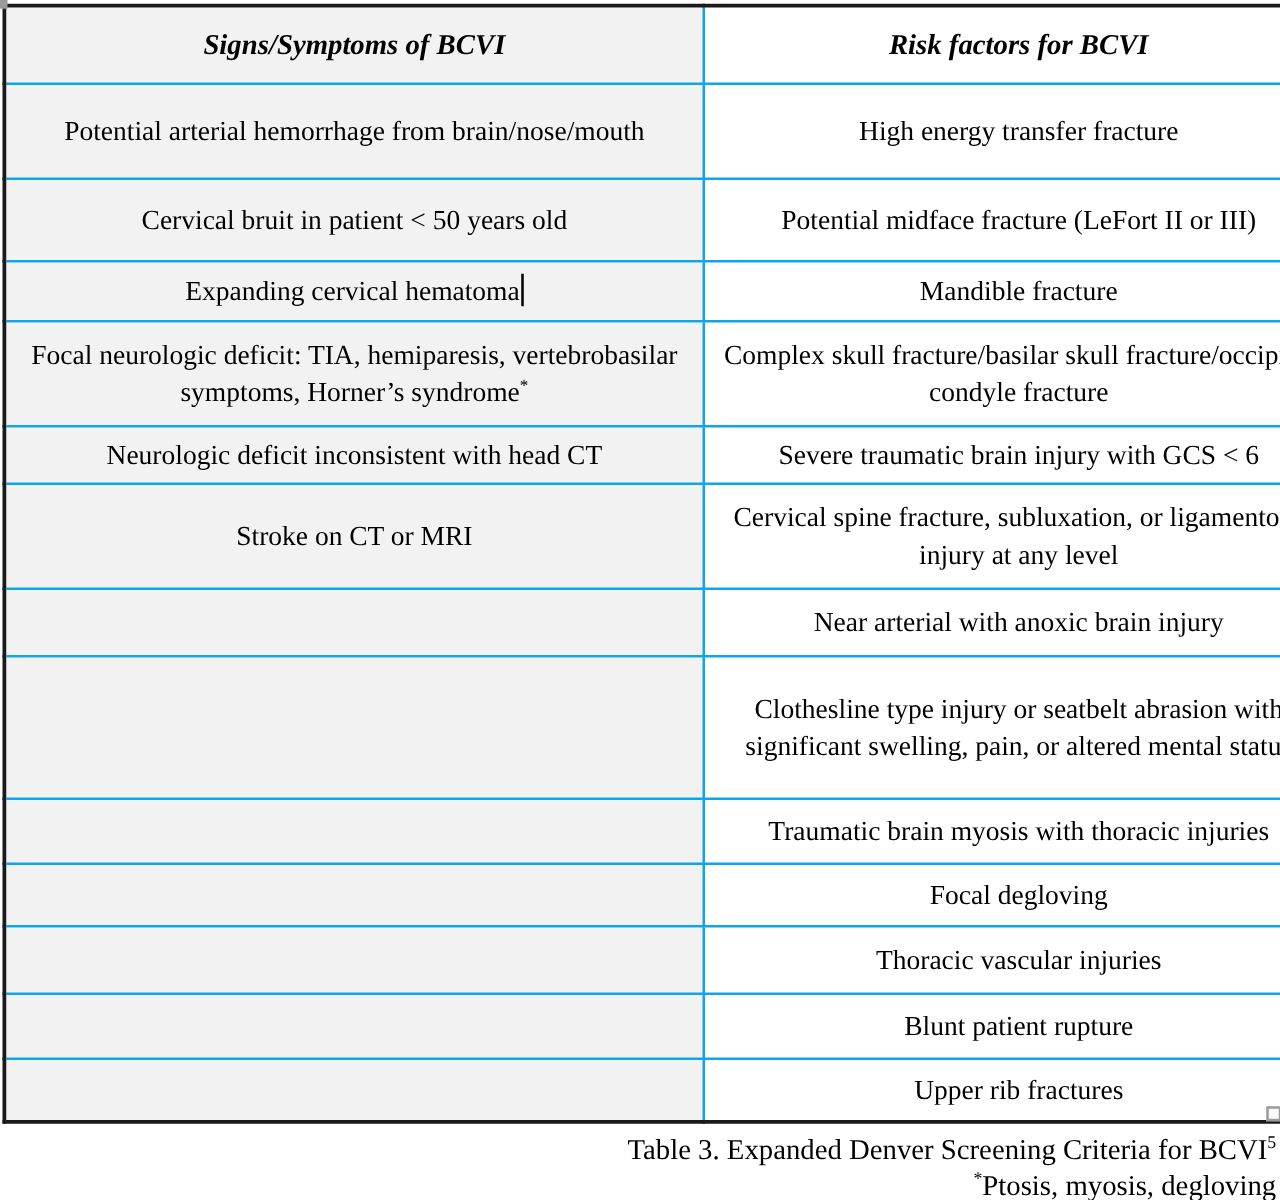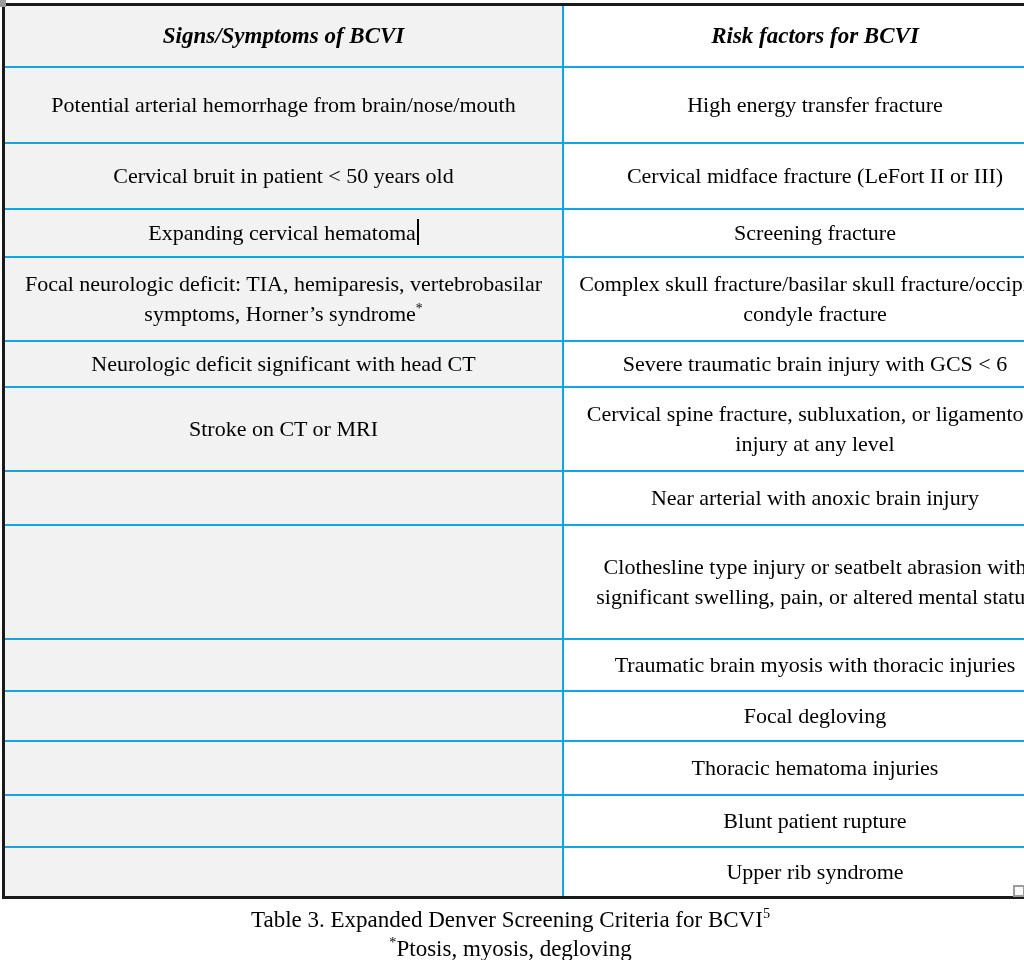--- a/index.html
+++ b/index.html
@@ -61,21 +61,21 @@
   .caret {
     display: inline-block;
     width: 2px;
     height: 26px;
     background: #000000;
     margin-left: 1px;
     vertical-align: -5px;
   }
   .caption, .footnote {
     width: 1021px;
-    text-align: center;
+    text-align: right;
     font-size: 23px;
     line-height: 1.3;
   }
   .caption { margin-top: 6px; }
   .handle-tl {
     position: absolute;
     left: 0; top: 0;
     width: 6px; height: 7px;
     background: #9b9b9b;
   }
@@ -101,32 +101,32 @@
         <th class="right">Risk factors for BCVI</th>
       </tr>
     </thead>
     <tbody>
         <tr>
           <td class="left"><span>Potential arterial hemorrhage from brain/nose/mouth</span></td>
           <td class="right"><span>High energy transfer fracture</span></td>
         </tr>
         <tr>
           <td class="left"><span>Cervical bruit in patient &lt; 50 years old</span></td>
-          <td class="right"><span>Cervical midface fracture (LeFort II or III)</span></td>
+          <td class="right"><span>Potential midface fracture (LeFort II or III)</span></td>
         </tr>
         <tr>
           <td class="left"><span>Expanding cervical hematoma</span><span class="caret"></span></td>
-          <td class="right"><span>Screening fracture</span></td>
+          <td class="right"><span>Mandible fracture</span></td>
         </tr>
         <tr>
           <td class="left"><span>Focal neurologic deficit: TIA, hemiparesis, vertebrobasilar symptoms, Horner’s syndrome</span><sup>*</sup></td>
           <td class="right"><span>Complex skull fracture/basilar skull fracture/occipital condyle fracture</span></td>
         </tr>
         <tr>
-          <td class="left"><span>Neurologic deficit significant with head CT</span></td>
+          <td class="left"><span>Neurologic deficit inconsistent with head CT</span></td>
           <td class="right"><span>Severe traumatic brain injury with GCS &lt; 6</span></td>
         </tr>
         <tr>
           <td class="left"><span>Stroke on CT or MRI</span></td>
           <td class="right"><span>Cervical spine fracture, subluxation, or ligamentous injury at any level</span></td>
         </tr>
         <tr>
           <td class="left"><span></span></td>
           <td class="right"><span>Near arterial with anoxic brain injury</span></td>
         </tr>
@@ -137,29 +137,29 @@
         <tr>
           <td class="left"><span></span></td>
           <td class="right"><span>Traumatic brain myosis with thoracic injuries</span></td>
         </tr>
         <tr>
           <td class="left"><span></span></td>
           <td class="right"><span>Focal degloving</span></td>
         </tr>
         <tr>
           <td class="left"><span></span></td>
-          <td class="right"><span>Thoracic hematoma injuries</span></td>
+          <td class="right"><span>Thoracic vascular injuries</span></td>
         </tr>
         <tr>
           <td class="left"><span></span></td>
           <td class="right"><span>Blunt patient rupture</span></td>
         </tr>
         <tr>
           <td class="left"><span></span></td>
-          <td class="right"><span>Upper rib syndrome</span></td>
+          <td class="right"><span>Upper rib fractures</span></td>
         </tr>
       </tbody>
   </table>
 
   <div class="handle-br"></div>
 
   <div class="caption">
     <span>Table 3. Expanded Denver Screening Criteria for BCVI</span><sup>5</sup>
   </div>
 

